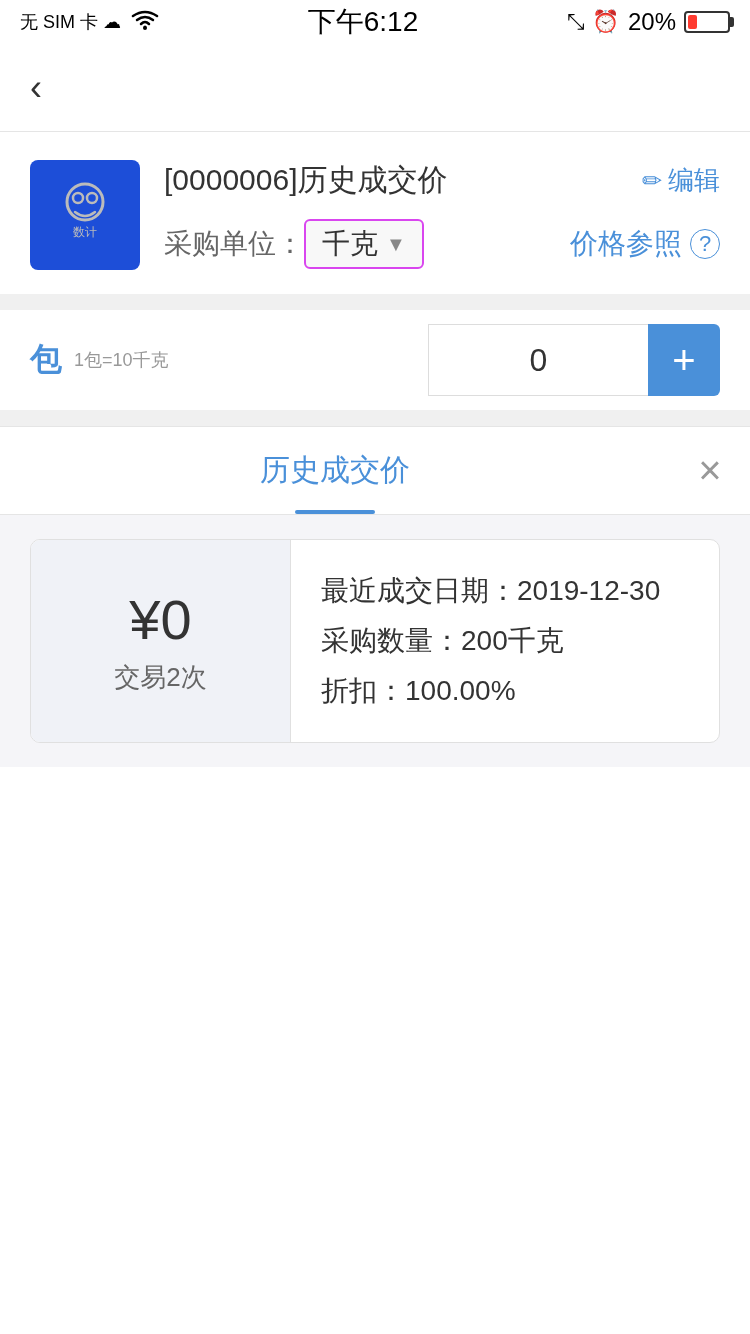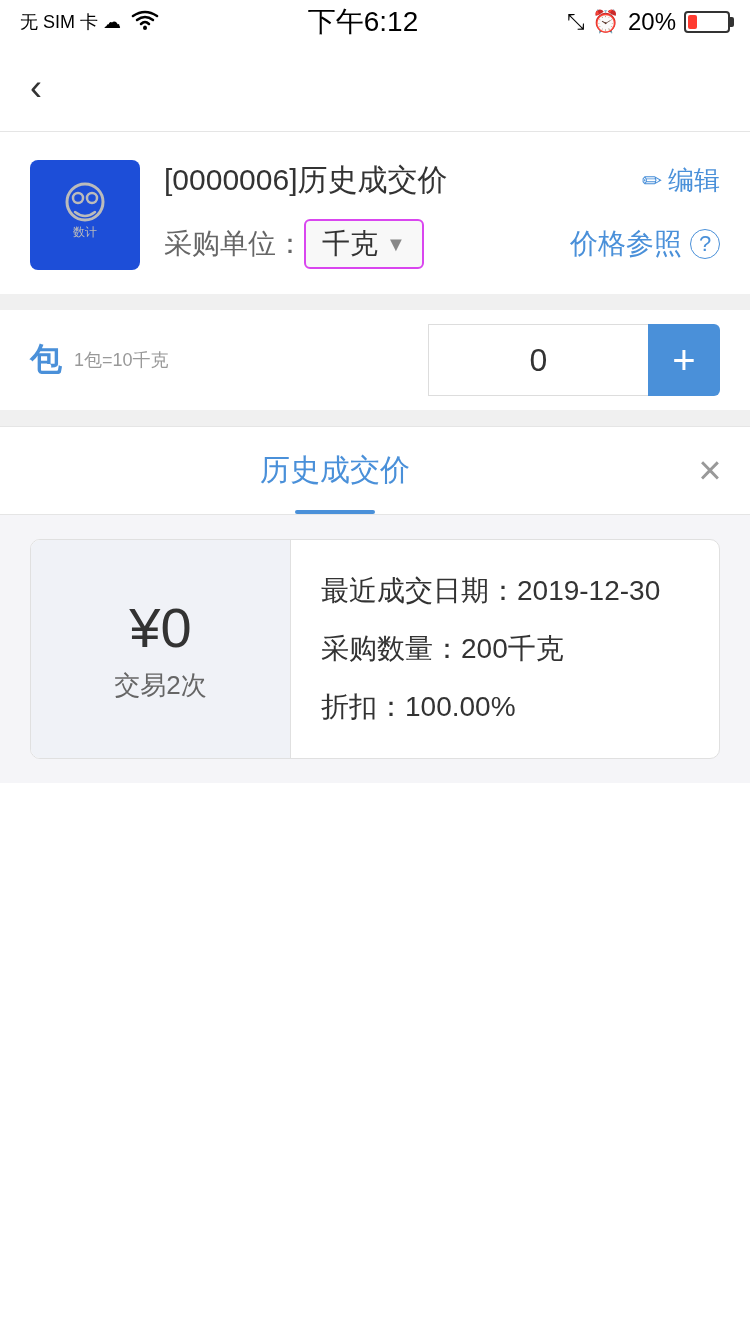--- a/index.html
+++ b/index.html
@@ -329,21 +329,21 @@
       font-size: 26px;
       color: #666;
       margin-top: 8px;
     }
     .history-right {
       flex: 1;
       padding: 30px 30px;
       display: flex;
       flex-direction: column;
       justify-content: center;
-      gap: 16px;
+      gap: 8px;
     }
     .history-detail-row {
       font-size: 28px;
       color: #333;
       line-height: 1.5;
     }
 
     
     .main-content {
       background: #fff;

